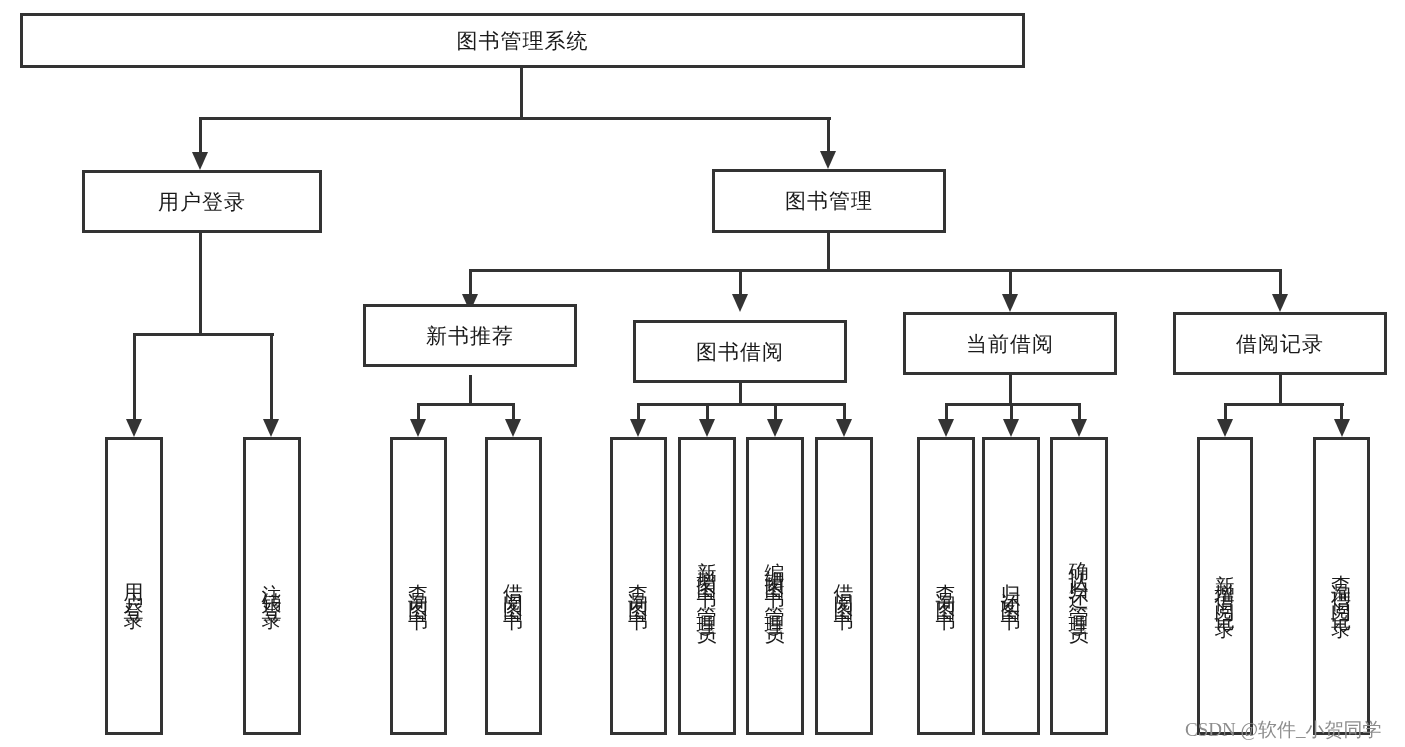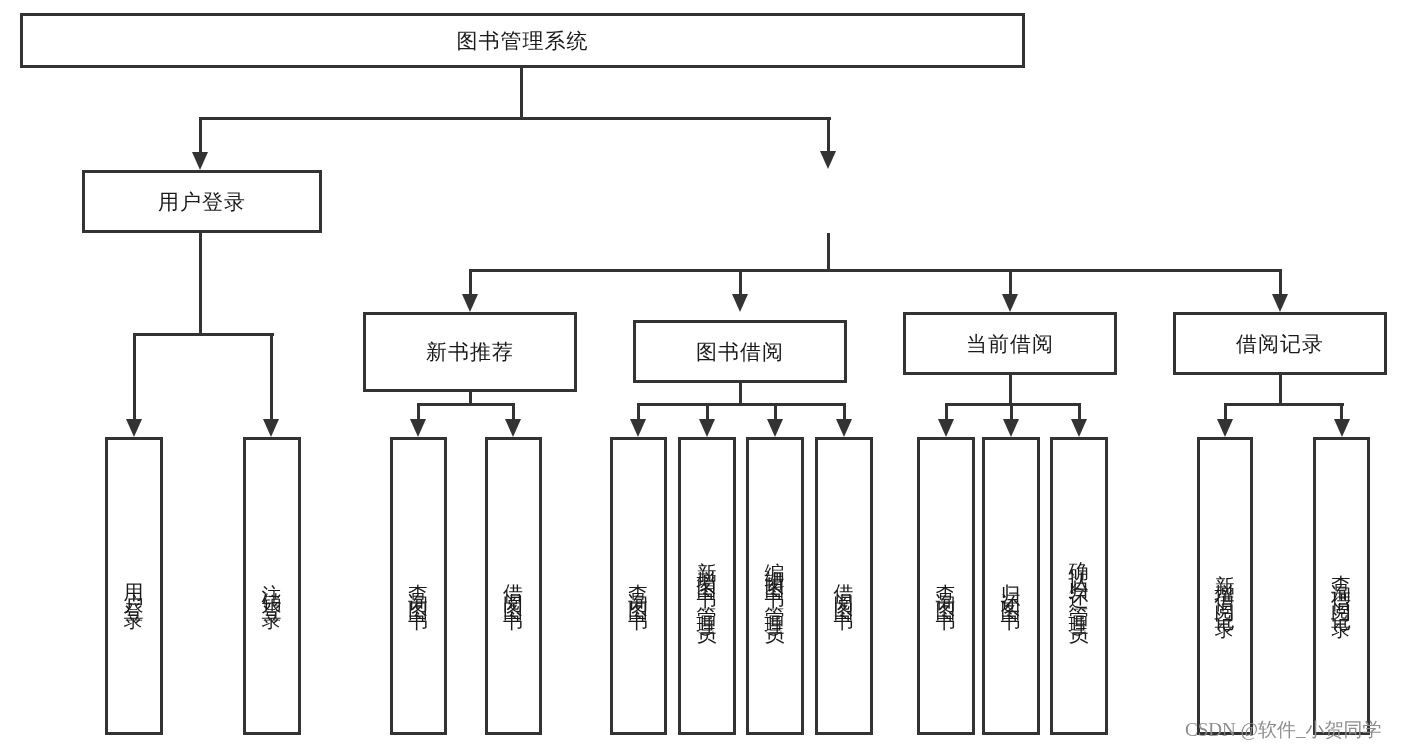--- a/index.html
+++ b/index.html
@@ -50,22 +50,25 @@
 
 <div id="canvas" style="--bg: #ffffff; --line: #333333; --text: #1a1a1a; --wm: #8d8d8d;">
 
   <div class="box" style="left:20px;top:13px;width:1005px;height:55px;">
     <span class="hlabel">图书管理系统</span>
   </div>
 
   <div class="box" style="left:82px;top:170px;width:240px;height:63px;">
     <span class="hlabel">用户登录</span>
   </div>
+  <div class="box" style="left:712px;top:169px;width:234px;height:64px;">
+    <span class="hlabel">图书管理</span>
+  </div>
 
-  <div class="box" style="left:363px;top:312px;width:214px;height:80px;">
+  <div class="box" style="left:363px;top:304px;width:214px;height:63px;">
     <span class="hlabel">新书推荐</span>
   </div>
   <div class="box" style="left:633px;top:320px;width:214px;height:63px;">
     <span class="hlabel">图书借阅</span>
   </div>
   <div class="box" style="left:1173px;top:312px;width:214px;height:63px;">
     <span class="hlabel">借阅记录</span>
   </div>
   <div class="box" style="left:903px;top:312px;width:214px;height:63px;">
     <span class="hlabel">当前借阅</span>

